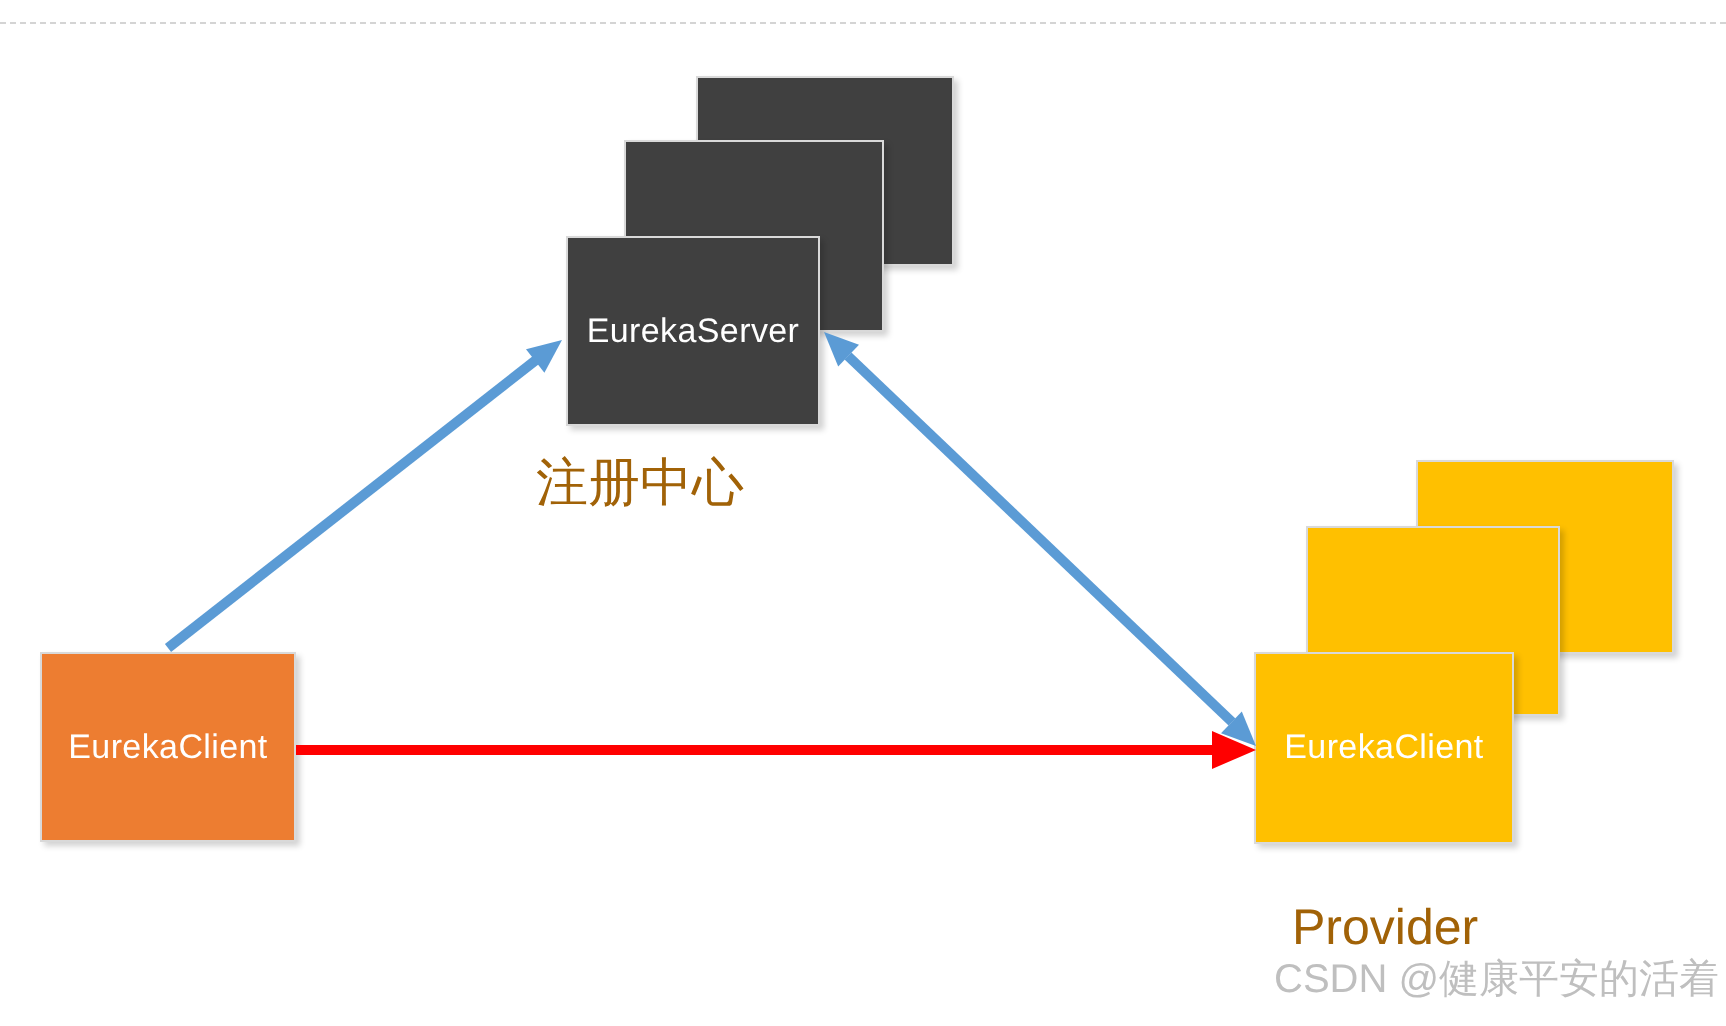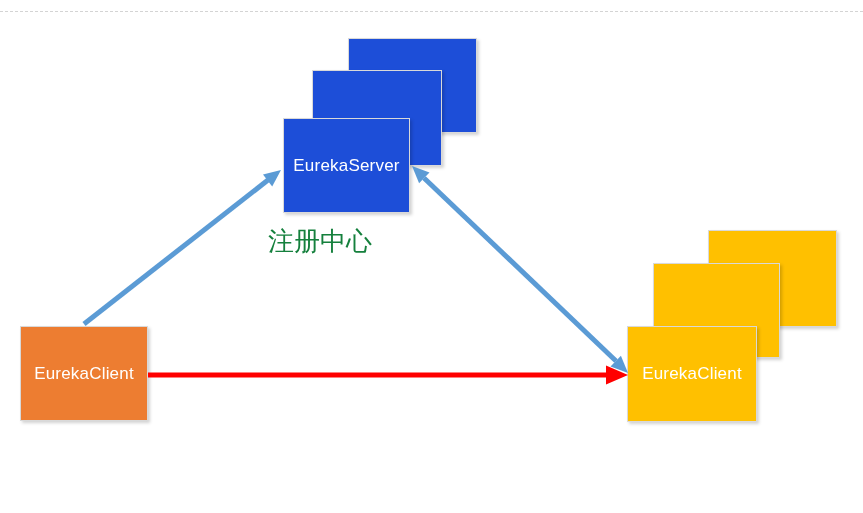--- a/index.html
+++ b/index.html
@@ -29,40 +29,40 @@
     box-sizing: border-box;
     border: 1px solid #d9d9d9;
     box-shadow: 2px 2px 3px rgba(0,0,0,0.18);
     display: flex;
     align-items: center;
     justify-content: center;
     color: #ffffff;
     font-size: 17px;
     letter-spacing: 0.2px;
   }
-  .green  { background: #1d4ed8; }
+  .green  { background: #404040; }
   .orange { background: #ed7d31; }
   .yellow { background: #ffc000; }
 
   
   .srv-back  { left: 348px; top: 38px;  width: 129px; height: 95px; z-index: 2; }
   .srv-mid   { left: 312px; top: 70px;  width: 130px; height: 96px; z-index: 3; }
   .srv-front { left: 283px; top: 118px; width: 127px; height: 95px; z-index: 4; }
 
   
   .con-front { left: 20px;  top: 326px; width: 128px; height: 95px; z-index: 4; }
 
   
   .prov-back  { left: 708px; top: 230px; width: 129px; height: 97px; z-index: 2; }
   .prov-mid   { left: 653px; top: 263px; width: 127px; height: 95px; z-index: 3; }
   .prov-front { left: 627px; top: 326px; width: 130px; height: 96px; z-index: 4; }
 
   .caption {
     position: absolute;
-    color: #15803d;
+    color: #a16207;
     line-height: 1;
     z-index: 5;
     white-space: nowrap;
   }
   .registry-caption { left: 268px; top: 228px; font-size: 26px; }
   .consumer-caption { left: 21px;  top: 444px; font-size: 27px; }
   .provider-caption { left: 646px; top: 452px; font-size: 25px; }
 
   .watermark {
     position: absolute;
@@ -101,21 +101,23 @@
 
   <div class="box orange con-front">
     <span>EurekaClient</span>
   </div>
 
   <div class="box yellow prov-back"></div>
   <div class="box yellow prov-mid"></div>
   <div class="box yellow prov-front">
     <span>EurekaClient</span>
   </div>
+  <div class="caption provider-caption">Provider</div>
 
+  <div class="watermark">CSDN @健康平安的活着</div>
 
   <svg class="arrows" viewBox="0 0 863 513">
 
     <g>
       <line x1="84" y1="324" x2="268" y2="180" stroke="#5b9bd5" stroke-width="5"></line>
       <polygon points="281,170 272.2,186.4 263,174.6" fill="#5b9bd5"></polygon>
     </g>
 
     <g>
       <line x1="424" y1="178" x2="616" y2="361" stroke="#5b9bd5" stroke-width="5"></line>

